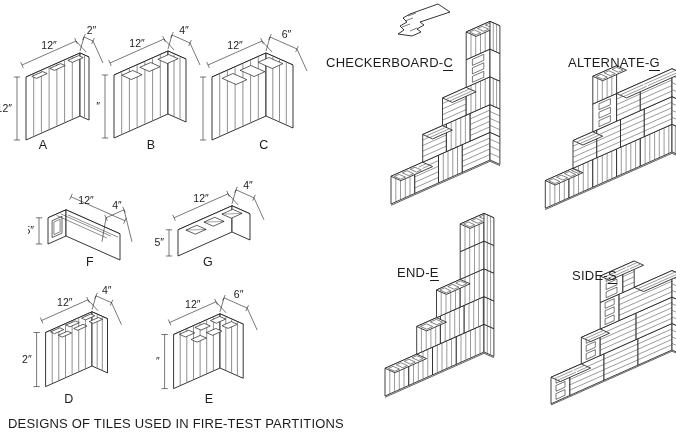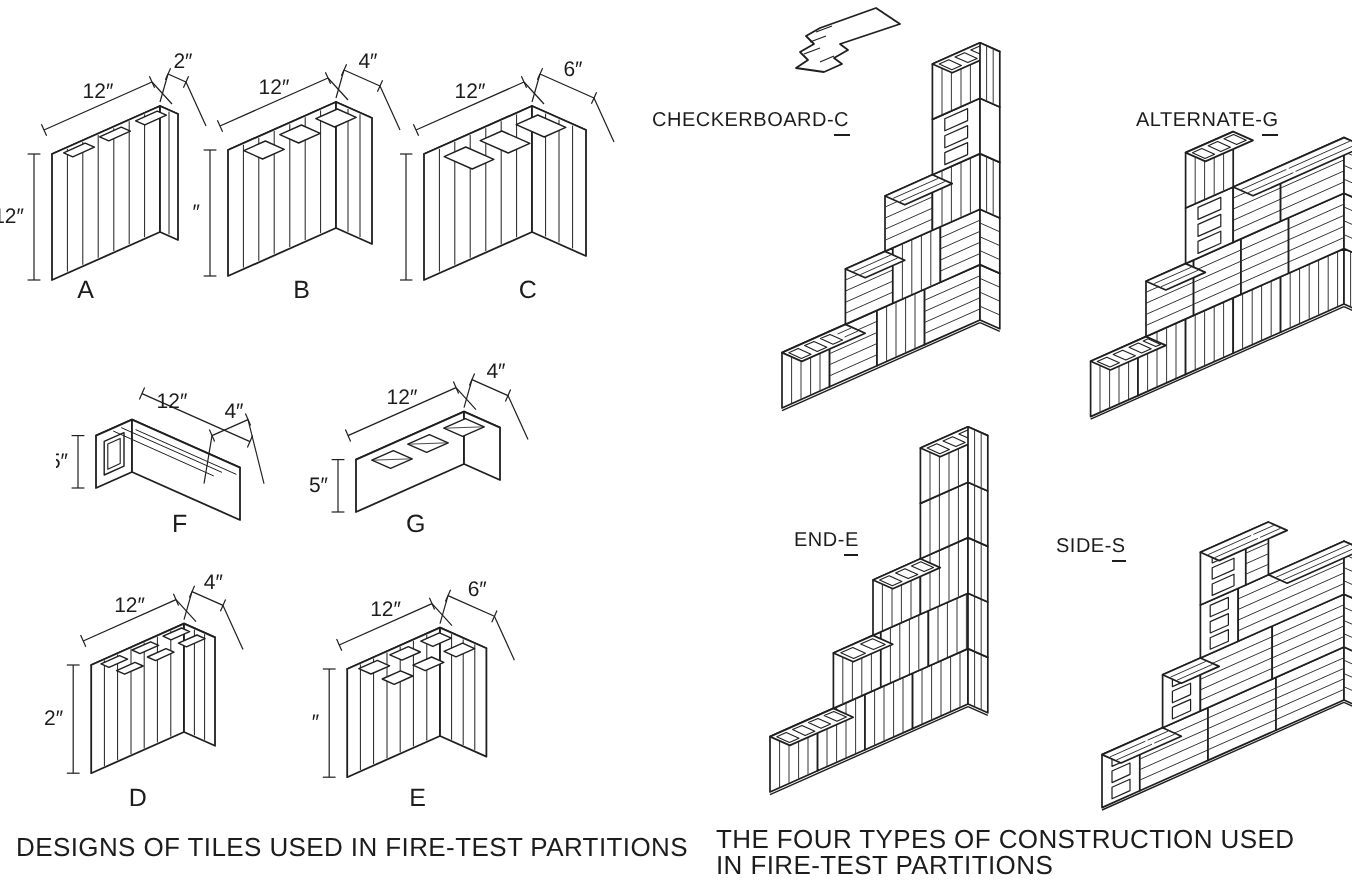--- a/index.html
+++ b/index.html
@@ -1,21 +1,21 @@
 <!DOCTYPE html>
 <html><head>
 <meta charset="utf-8">
 <style>
   html,body{margin:0;padding:0;background:#fff;}
   .canvas{position:relative;width:676px;height:444px;background:#ffffff;overflow:hidden;
           font-family:"Liberation Sans",sans-serif;color:#1c1c1c;}
   svg{position:absolute;overflow:hidden;}
   svg text{font-family:"Liberation Sans",sans-serif;font-size:10.5px;fill:#1c1c1c;}
   .tletter{position:absolute;width:26px;text-align:center;font-size:12.5px;letter-spacing:.3px;}
-  .clabel{position:absolute;font-size:10px;letter-spacing:.25px;white-space:nowrap;}
+  .clabel{position:absolute;font-size:13px;letter-spacing:.25px;white-space:nowrap;}
   .clabel .ul{display:inline-block;border-bottom:1.4px solid #1c1c1c;padding-bottom:0;line-height:1.05;}
   .cap{position:absolute;font-size:13px;letter-spacing:.2px;line-height:12.5px;}
 </style>
 </head>
 <body>
 
 <div class="canvas">
 
   <svg id="svg-tile-0" style="left:0px;top:4px" width="112" height="148">
       <g>
@@ -622,19 +622,15 @@
         <line x1="90.0" y1="58.7" x2="100.2" y2="54.2" stroke="#1f1f1f" stroke-width="0.45"></line>
         <path d="M94.2,77.4L132.0,60.6L141.4,64.8L103.6,81.6Z" fill="#fff" stroke="#1f1f1f" stroke-width="0.85" stroke-linejoin="round"></path>
         <line x1="98.1" y1="78.6" x2="134.7" y2="62.3" stroke="#1f1f1f" stroke-width="0.45"></line>
         <line x1="101.4" y1="80.1" x2="138.0" y2="63.8" stroke="#1f1f1f" stroke-width="0.45"></line>
       </g>
     </svg>
 
   <div class="clabel" style="left:326px;top:55px"><span>CHECKERBOARD-</span><span class="ul">C</span></div>
   <div class="clabel" style="left:568px;top:55px"><span>ALTERNATE-</span><span class="ul">G</span></div>
   <div class="clabel" style="left:397px;top:265px"><span>END-</span><span class="ul">E</span></div>
-  <div class="clabel" style="left:528px;top:268px"><span>SIDE-</span><span class="ul">S</span></div>
-
-  <div class="cap" style="left:358px;top:414px;width:318px">
-    <div>THE FOUR TYPES OF CONSTRUCTION USED</div>
-    <div>IN FIRE-TEST PARTITIONS</div>
-  </div>
+  <div class="clabel" style="left:572px;top:268px"><span>SIDE-</span><span class="ul">S</span></div>
+
 </div>
 
 </body></html>

